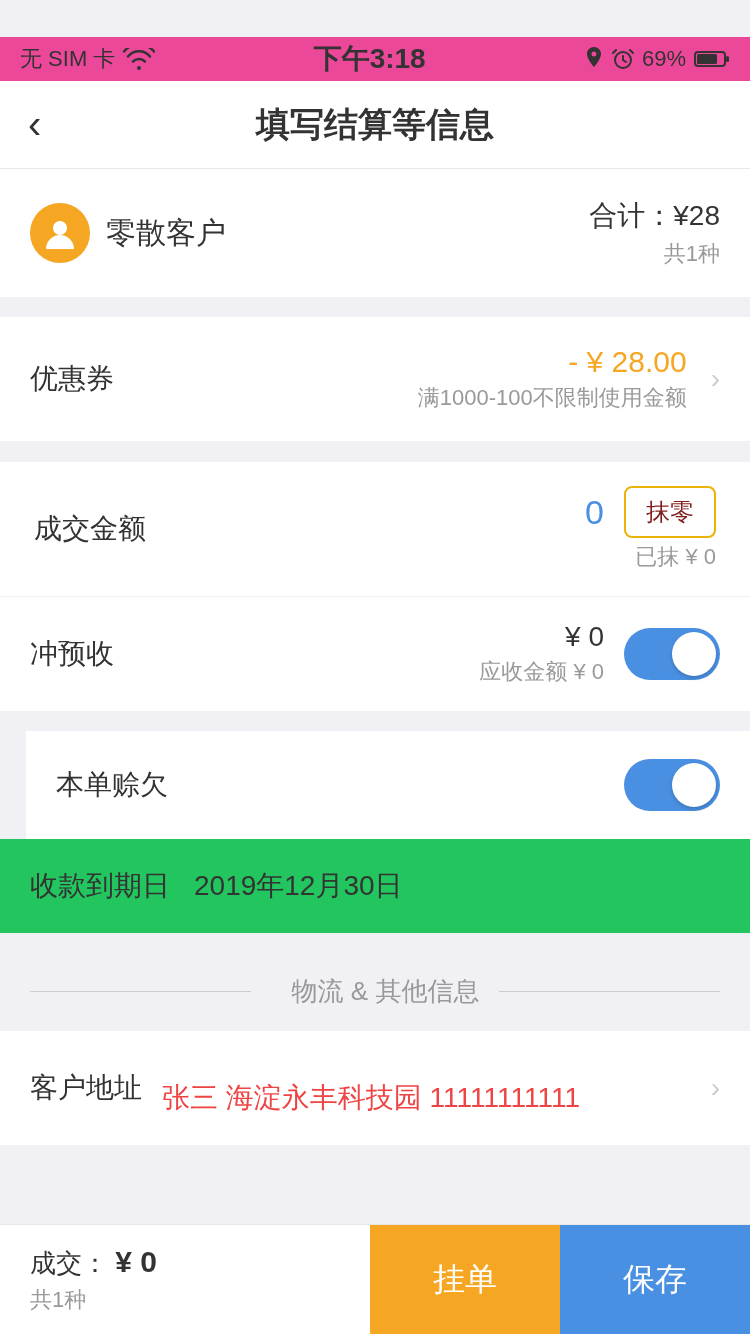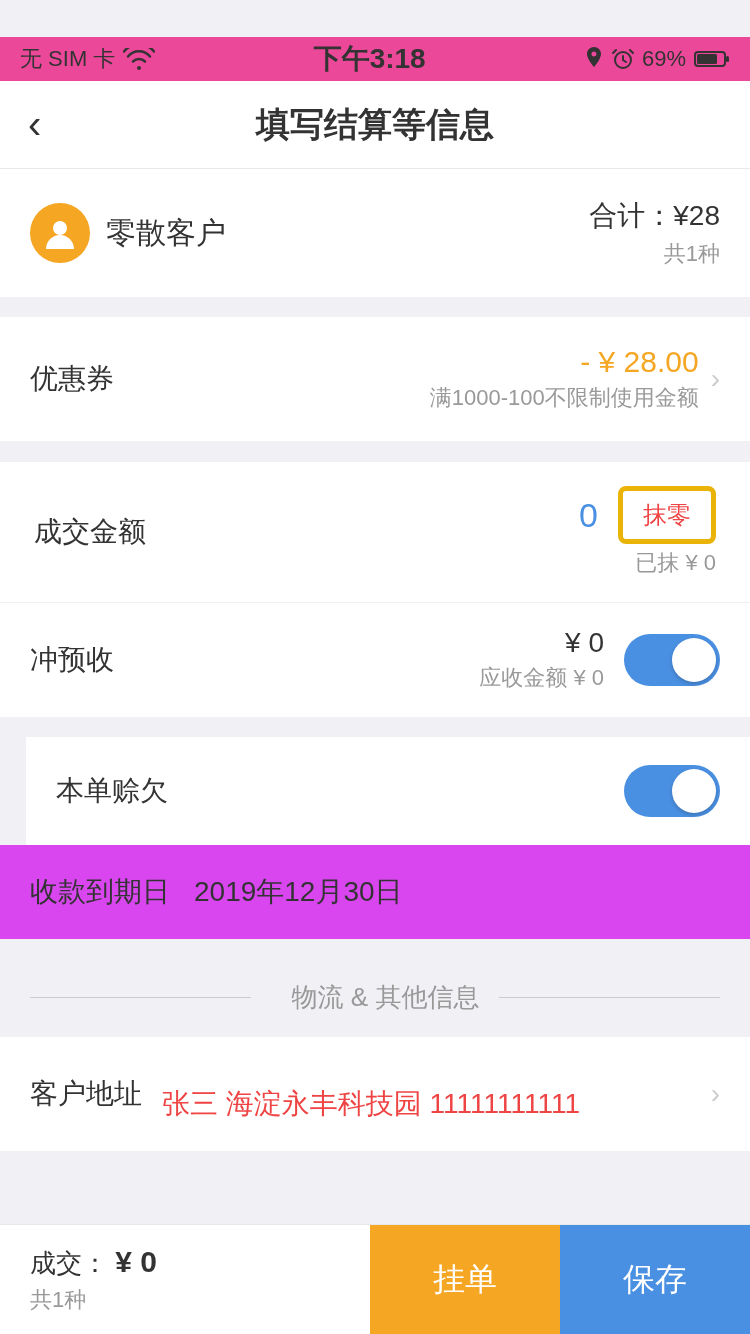--- a/index.html
+++ b/index.html
@@ -129,21 +129,21 @@
       justify-content: space-between;
       border-bottom: 1px solid #f0f0f0;
     }
     .row-label {
       font-size: 28px;
       color: #333;
     }
     .row-right {
       display: flex;
       align-items: center;
-      gap: 12px;
+      gap: 24px;
     }
     .coupon-right {
       text-align: right;
     }
     .coupon-discount {
       font-size: 30px;
       color: #f5a623;
       font-weight: 500;
     }
     .coupon-desc {
@@ -173,25 +173,25 @@
       gap: 20px;
     }
     .amount-value {
       font-size: 34px;
       color: #4a90e2;
       font-weight: 500;
       min-width: 40px;
       text-align: right;
     }
     .round-btn {
-      border: 5px solid #eab308;
+      border: 2px solid #eab308;
       border-radius: 8px;
       padding: 8px 20px;
       font-size: 24px;
-      color: #ef4444;
+      color: #7f1d1d;
       background: #fff;
     }
     .amount-sub {
       font-size: 22px;
       color: #999;
       margin-top: 4px;
       text-align: right;
     }
 
     
@@ -249,21 +249,21 @@
       justify-content: space-between;
       margin-left: 26px;
     }
     .debt-label {
       font-size: 28px;
       color: #333;
     }
 
     
     .due-date-row {
-      background: #d946ef;
+      background: #22c55e;
       padding: 28px 30px;
       display: flex;
       align-items: center;
       border-bottom: 1px solid #f0f0f0;
     }
     .due-date-label {
       font-size: 28px;
       color: #333;
       margin-right: 24px;
     }

